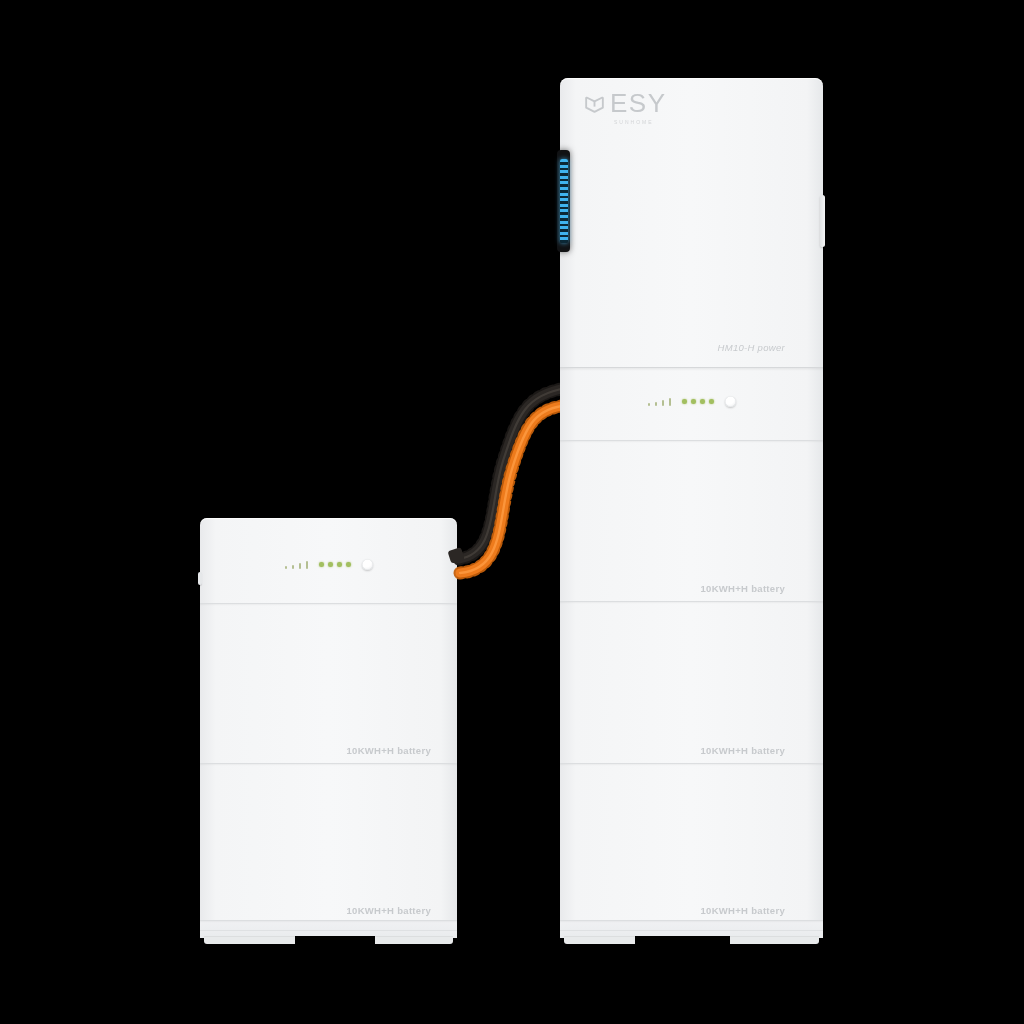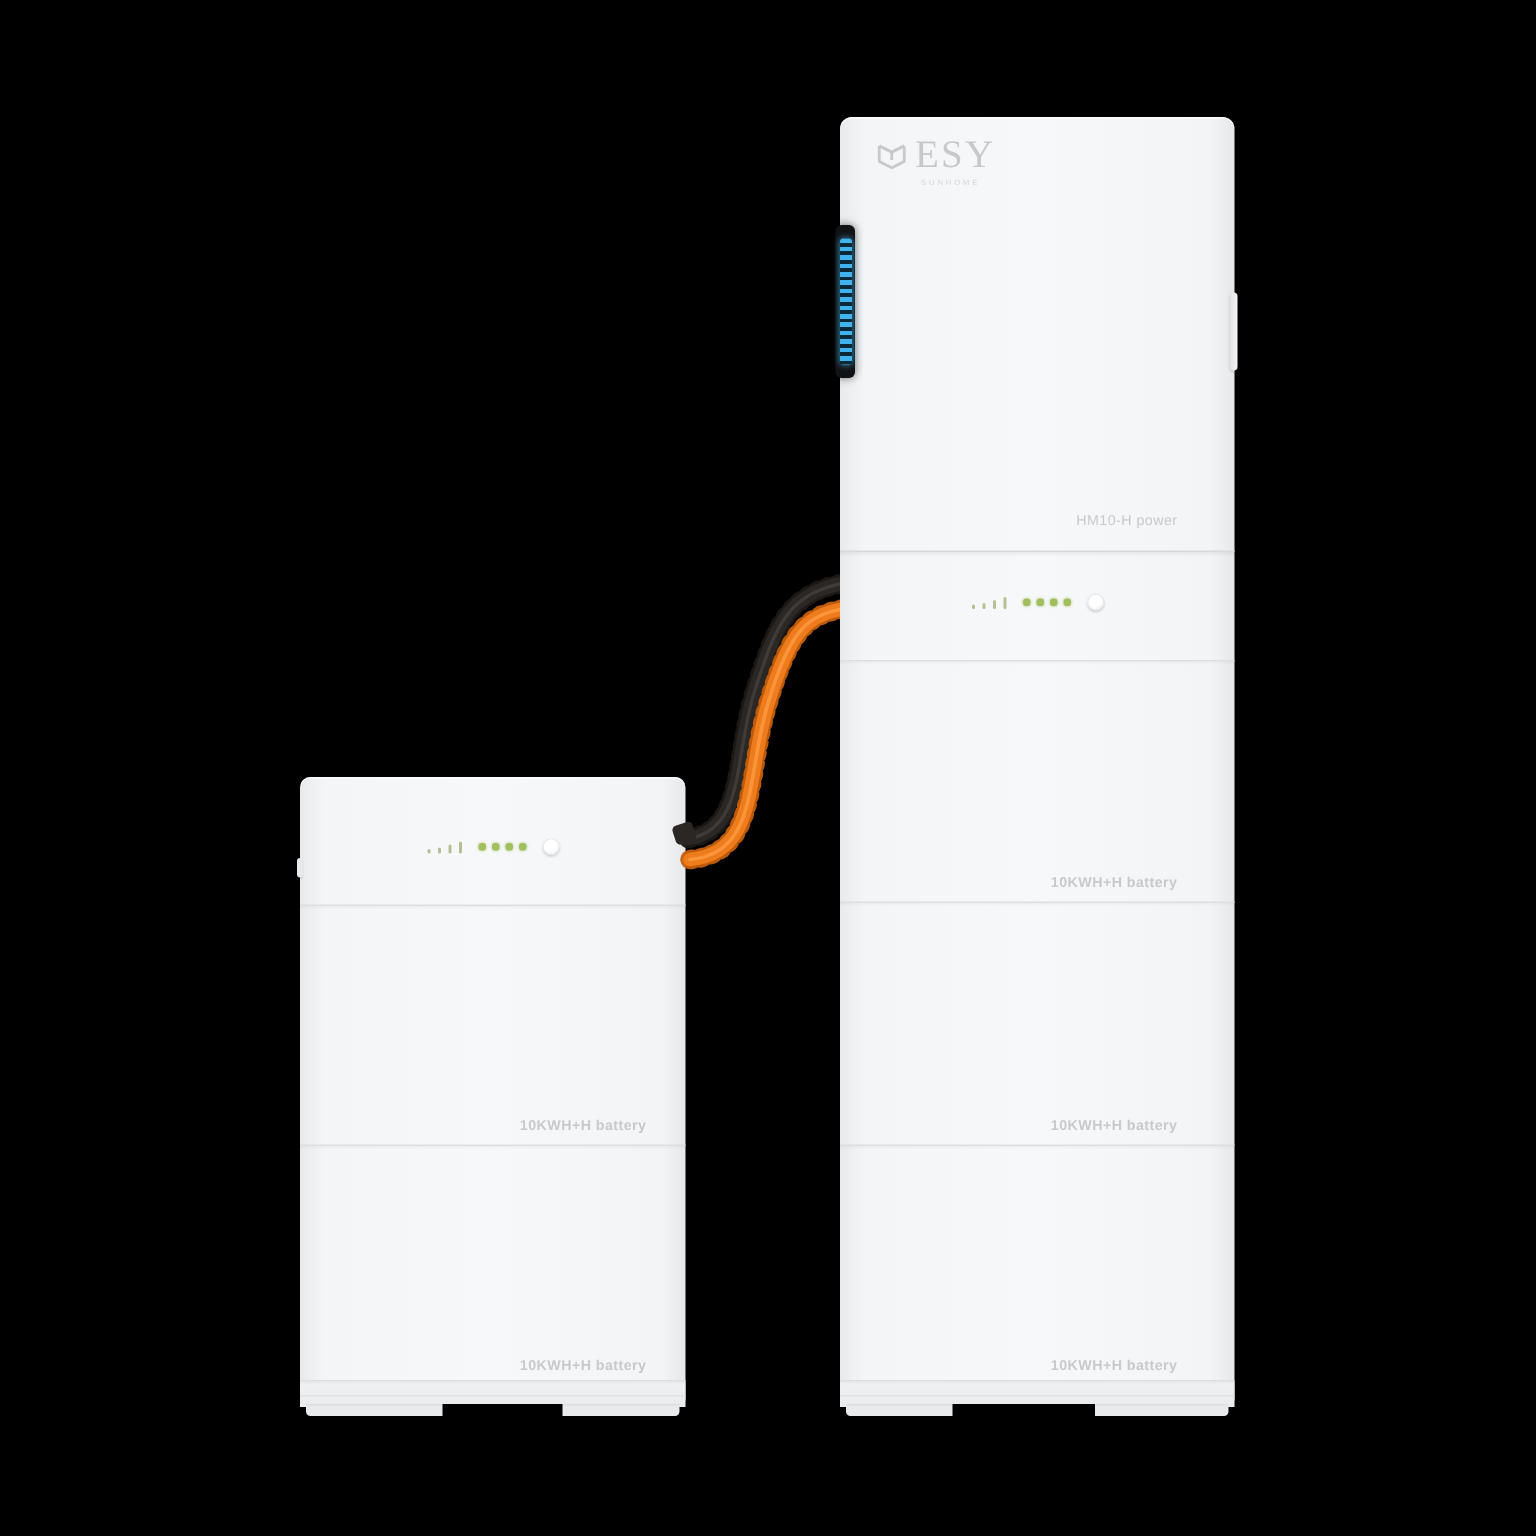--- a/index.html
+++ b/index.html
@@ -16,21 +16,21 @@
   .tower{left:560px;top:78px;width:263px;height:859px;z-index:3;}
   .side-unit{left:200px;top:518px;width:257px;height:419px;z-index:1;border-radius:7px 7px 4px 4px;}
   .section{position:absolute;left:0;right:0;}
   .seam{border-top:1px solid #dcdee0;box-shadow:inset 0 2px 2px -1px rgba(0,0,0,.045);font-weight:bold;}
   .seam-strong{border-top:1px solid #d6d8da;box-shadow:inset 0 3px 3px -2px rgba(0,0,0,.08);}
   .panel-label{
     position:absolute;font-size:9.5px;letter-spacing:.3px;color:#c7cacd;white-space:nowrap;
   }
   
   .logo{position:absolute;left:22px;top:12px;}
-  .logo-row{display:flex;align-items:center;gap:3px;font-family:Liberation Serif, serif;}
+  .logo-row{display:flex;align-items:center;gap:3px;}
   .logo-text{font-size:26px;line-height:26px;color:#c6c9cc;letter-spacing:1.5px;font-weight:400;}
   .logo-sub{font-size:5px;color:#d3d5d7;letter-spacing:2px;margin:3px 0 0 32px;}
   
   .led-strip{
     position:absolute;left:-3px;top:72px;width:13px;height:102px;
     background:#111214;border-radius:4px;box-shadow:0 0 6px rgba(0,0,0,.55);
   }
   .led-stripes{
     position:absolute;left:2.5px;right:2.5px;top:9px;bottom:9px;border-radius:2px;
     background:repeating-linear-gradient(180deg,#3fb3ee 0 3px,#0b2836 3px 5.6px);
@@ -132,21 +132,21 @@
             <line x1="12" y1="10" x2="12" y2="15" stroke="#c6c9cc" stroke-width="1.8"></line>
           </svg>
           <span class="logo-text">ESY</span>
         </div>
         <div class="logo-sub">SUNHOME</div>
       </div>
       <div class="led-strip">
         <div class="led-stripes"></div>
       </div>
       <div class="edge-handle"></div>
-      <div class="panel-label" style="right:38px;bottom:14px;">HM10-H power</div>
+      <div class="panel-label" style="right:38px;bottom:14px;font-style:italic;">HM10-H power</div>
     </div>
 
     <div class="section seam-strong" style="top:289px;height:73px;">
       <div class="ind-row" style="top:28px;">
         <div class="sig-bars">
             <span></span>
             <span></span>
             <span></span>
             <span></span>
           </div>

